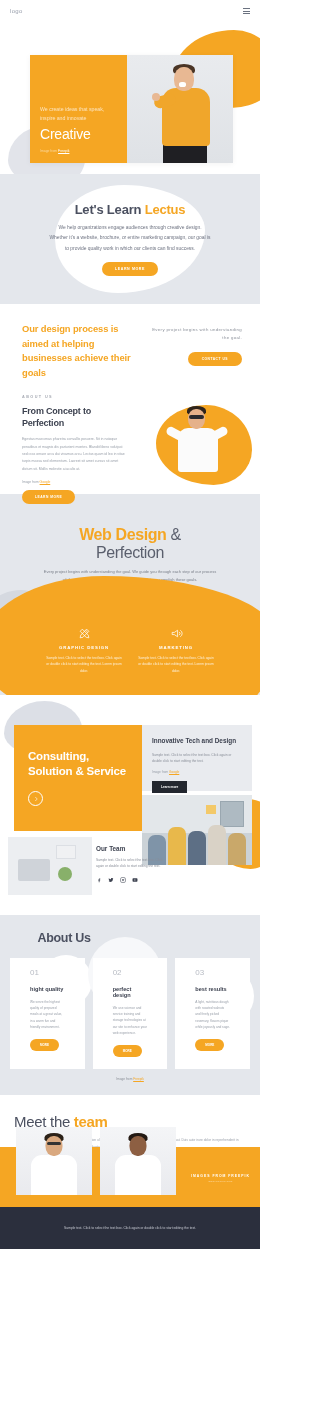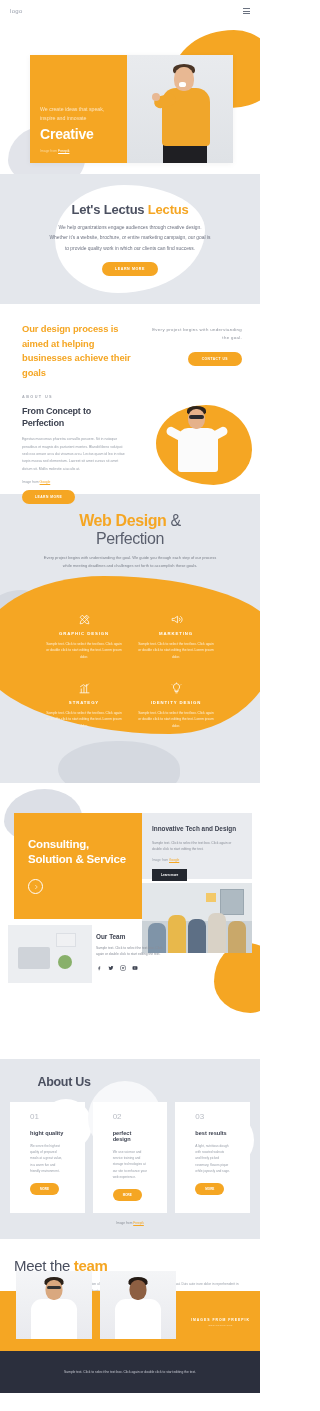--- a/index.html
+++ b/index.html
@@ -14,21 +14,21 @@
 
   
   .hero{position:relative;height:152px;background:#fff;overflow:hidden}
   .hero .blob-orange{position:absolute;right:-18px;top:8px;width:105px;height:78px;background:#f5a623;
      border-radius:58% 42% 45% 55%/60% 55% 45% 40%;z-index:1}
   .hero .blob-grey{position:absolute;left:8px;bottom:-14px;width:78px;height:62px;background:#e2e4ea;
      border-radius:48% 52% 40% 60%/55% 45% 55% 45%;z-index:1}
   .hero-card{position:absolute;left:30px;top:33px;width:203px;height:108px;display:flex;z-index:3;box-shadow:0 1px 6px rgba(0,0,0,.05)}
   .hero-left{width:97px;background:#f5a623;padding:10px;position:relative;display:flex;flex-direction:column;justify-content:flex-end}
   .hero-sub{font-size:5.2px;line-height:1.75;color:#fde4bd;margin-bottom:4px;max-width:70px}
-  .hero-title{font-size:14px;font-weight:700;color:#fff;letter-spacing:-.2px;line-height:1}
+  .hero-title{font-size:14px;font-weight:400;color:#fff;letter-spacing:-.2px;line-height:1}
   .hero-credit{font-size:3.4px;color:#fad89f;margin-top:8px}
   .hero-credit a{color:#fff;text-decoration:underline}
   .hero-right{flex:1;background:#eceef1;position:relative;overflow:hidden}
   
   .ph-bg{position:absolute;inset:0;background:linear-gradient(180deg,#e9ebee,#dfe2e6)}
   .ph-head{position:absolute;left:44%;top:12px;width:20px;height:24px;background:#e8b893;border-radius:48% 48% 44% 44%}
   .ph-hair{position:absolute;left:43%;top:9px;width:22px;height:11px;background:#4a3526;border-radius:50% 50% 36% 36%}
   .ph-mouth{position:absolute;left:49%;top:27px;width:7px;height:5px;background:#fff;border-radius:40%}
   .ph-body{position:absolute;left:33%;top:33px;width:48px;height:58px;background:#f0a62b;border-radius:14px 14px 4px 4px}
   .ph-arm{position:absolute;left:25%;top:40px;width:22px;height:12px;background:#f0a62b;border-radius:8px;transform:rotate(-14deg)}
@@ -70,40 +70,40 @@
      border-radius:52% 48% 40% 60%/48% 56% 44% 52%}
   .cimg{position:absolute;right:28px;top:4px;width:62px;height:78px}
   .c-head{position:absolute;left:18px;top:10px;width:17px;height:20px;background:#e5b18a;border-radius:46%}
   .c-hair{position:absolute;left:17px;top:7px;width:19px;height:9px;background:#2f241b;border-radius:50% 50% 30% 30%}
   .c-glass{position:absolute;left:19px;top:16px;width:15px;height:4px;background:#2a2a2e;border-radius:2px}
   .c-body{position:absolute;left:8px;top:29px;width:40px;height:44px;background:#fbfbfb;border-radius:10px 10px 3px 3px}
   .c-arml{position:absolute;left:-4px;top:30px;width:18px;height:9px;background:#fbfbfb;border-radius:6px;transform:rotate(28deg)}
   .c-armr{position:absolute;left:40px;top:30px;width:18px;height:9px;background:#fbfbfb;border-radius:6px;transform:rotate(-28deg)}
 
   
-  .sec-web{position:relative;height:289px;background:#e4e7ec;overflow:hidden;padding-top:18px}
+  .sec-web{position:relative;height:201px;background:#e4e7ec;overflow:hidden;padding-top:32px}
   .web-h{text-align:center;font-size:16px;font-weight:700;color:#4b5060;line-height:1.12;letter-spacing:-.4px}
   .web-h b{color:#f5a623}
   .web-h .light{font-weight:400;color:#5a5f6d}
   .web-p{text-align:center;font-size:4px;line-height:2;color:#7d828c;margin:6px auto 0;width:178px}
   .big-blob{position:absolute;left:-22px;top:82px;width:300px;height:158px;background:#f5a623;
      border-radius:42% 58% 36% 64%/48% 40% 60% 52%;z-index:1}
   .grey-blob-l{position:absolute;left:-26px;top:96px;width:86px;height:96px;background:#d5d9e0;
      border-radius:55% 45% 50% 50%/50% 50% 50% 50%;z-index:0}
   .grey-blob-b{position:absolute;left:58px;bottom:-16px;width:122px;height:58px;background:#d5d9e0;
      border-radius:50% 50% 46% 54%;z-index:0}
   .cards{position:relative;z-index:3;margin-top:42px;display:grid;grid-template-columns:1fr 1fr;row-gap:20px;padding:0 38px}
   .card{text-align:center}
   .card .ico{height:15px;display:flex;align-items:center;justify-content:center;margin-bottom:4px}
   .card .ico svg{width:13px;height:13px}
   .card h4{font-size:4.3px;font-weight:700;color:#fff;letter-spacing:.9px}
   .card p{font-size:3.3px;line-height:2;color:#fdf0d9;margin-top:5px;padding:0 7px}
 
   
-  .sec-cons{position:relative;height:276px;background:#fff;overflow:hidden}
+  .sec-cons{position:relative;height:220px;background:#fff;overflow:hidden}
   .cons-greyblob{position:absolute;left:4px;top:6px;width:78px;height:56px;background:#dcdfe6;
      border-radius:52% 48% 42% 58%/58% 50% 50% 42%}
   .cons-orangeblob{position:absolute;right:-20px;bottom:46px;width:66px;height:70px;background:#f5a623;
      border-radius:50% 50% 45% 55%/55% 45% 55% 45%}
   .cons-left{position:absolute;left:14px;top:30px;width:128px;height:106px;background:#f5a623;padding:24px 14px;z-index:4}
   .cons-h{font-size:11.5px;font-weight:700;color:#fff;line-height:1.32;letter-spacing:-.2px}
   .arrow-circle{margin-top:12px;width:15px;height:15px;border:1px solid #fff;border-radius:50%;
      display:flex;align-items:center;justify-content:center;cursor:pointer}
   .arrow-circle svg{width:6px;height:6px}
   .cons-right{position:absolute;left:142px;top:30px;right:8px;background:#e9ebef;padding:12px 10px;z-index:3;height:66px}
@@ -209,21 +209,21 @@
           <div class="ph-mouth"></div>
           <div class="ph-hand"></div>
       </div>
     </div>
   </div>
 
   <div class="sec-amazing">
     <div class="wblob"></div>
     <div class="amz-inner">
       <div class="amz-h">
-        <span>Let's Lectus </span><b>Lectus</b>
+        <span>Let's Learn </span><b>Lectus</b>
       </div>
       <div class="amz-p">We help organizations engage audiences through creative design. Whether it's a website, brochure, or entire marketing campaign, our goal is to provide quality work in which our clients can find success.</div>
       <button class="btn-pill">LEARN MORE</button>
     </div>
   </div>
 
   <div class="sec-process">
     <div class="proc-left">
       <div class="proc-h">Our design process is aimed at helping businesses achieve their goals</div>
     </div>

